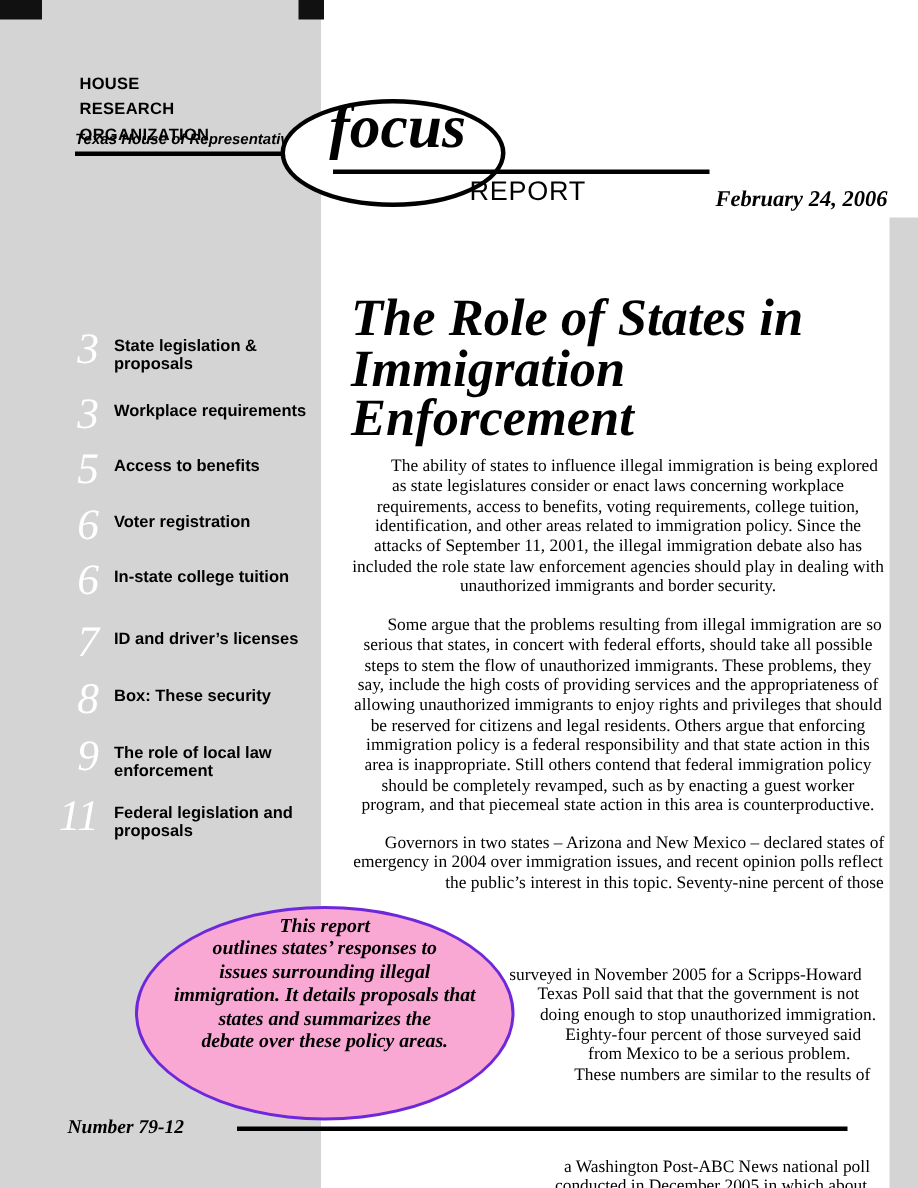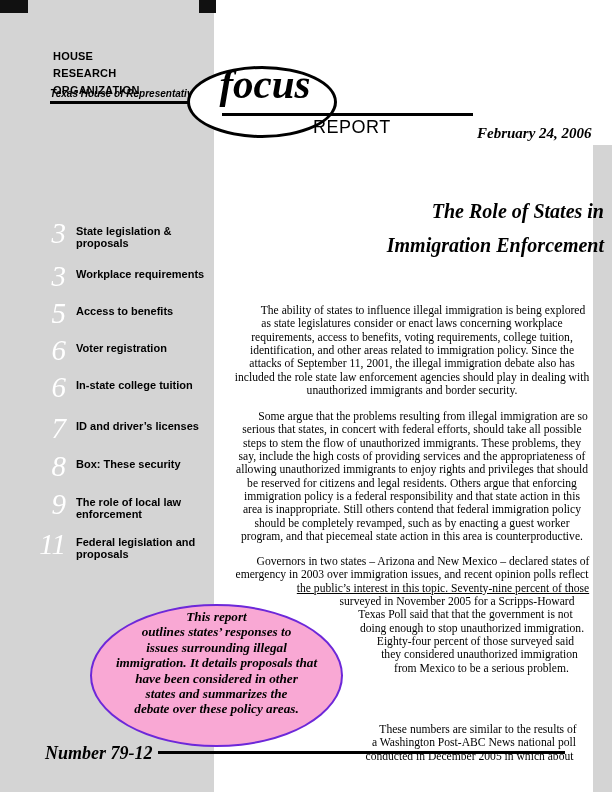--- a/index.html
+++ b/index.html
@@ -38,48 +38,48 @@
   .toc-num{position:absolute;left:0;top:0;width:30px;text-align:right;
        color:#fff;font-style:italic;font-size:29px;line-height:29px;}
   .toc-label{position:absolute;left:40px;top:7px;width:140px;
        font-family:Liberation Sans, sans-serif;font-weight:bold;
        font-size:11px;line-height:11.5px;}
   .ti-0{top:219px;} .ti-1{top:262px;} .ti-2{top:299px;} .ti-3{top:336px;} .ti-4{top:373px;}
   .ti-5{top:414px;} .ti-6{top:452px;} .ti-7{top:490px;} .ti-8{top:530px;}
 
   
   .title{position:absolute;left:234px;top:195px;width:370px;z-index:1;
-       font-weight:bold;font-style:italic;font-size:20px;line-height:33.5px;text-align:right;}
+       font-weight:bold;font-style:italic;font-size:35px;line-height:33.5px;}
   .para{position:absolute;left:233px;width:358px;z-index:1;
        font-size:11.6px;line-height:13.35px;text-align:center;}
   .p1{top:304px;text-indent:22px;}
   .p2{top:410px;text-indent:22px;}
   .p3{top:555px;}
   .p3 .ln{height:13.35px;white-space:nowrap;}
   .p3 .ln:nth-child(1){text-indent:22px;}
-  .p3 .ln:nth-child(3){padding-left:62px;text-decoration:underline;}
-  .p3 .ln:nth-child(4){padding-left:90px;}
+  .p3 .ln:nth-child(3){padding-left:62px;}
+  .p3 .ln:nth-child(4){padding-left:90px;margin-top:48px;}
   .p3 .ln:nth-child(5){padding-left:107px;}
   .p3 .ln:nth-child(6){padding-left:120px;}
   .p3 .ln:nth-child(7){padding-left:127px;}
   .p3 .ln:nth-child(8){padding-left:135px;}
   .p3 .ln:nth-child(9){padding-left:139px;}
   .p3 .ln:nth-child(10){padding-left:132px;margin-top:48px;}
   .p3 .ln:nth-child(11){padding-left:124px;}
   .p3 .ln:nth-child(12){padding-left:115px;}
 
   
   .callout{position:absolute;left:90px;top:604px;width:253px;height:143px;background:#f9a8d4;
        border:2px solid #6d28d9;border-radius:50%;box-sizing:border-box;z-index:2;}
   .callout-text{position:absolute;left:0;top:3px;width:100%;text-align:center;
        font-weight:bold;font-style:italic;font-size:13.2px;line-height:15.4px;}
 
   
   .footer-issue{position:absolute;left:45px;top:743px;z-index:1;
-       font-weight:bold;font-style:italic;font-size:18px;}
+       font-weight:bold;font-style:italic;font-size:13px;}
   .footer-rule{position:absolute;left:158px;top:751px;width:407px;height:2.5px;background:#000;z-index:1;}
 </style>
 </head>
 <body>
 
 <div class="page">
 
   <div class="left-col"></div>
   <div class="right-bar"></div>
   <div class="mark mark-tl"></div>
@@ -138,40 +138,38 @@
 
   <div class="title">
     <div>The Role of States in</div>
     <div>Immigration Enforcement</div>
   </div>
 
   <div class="para p1">The ability of states to influence illegal immigration is being explored as state legislatures consider or enact laws concerning workplace requirements, access to benefits, voting requirements, college tuition, identification, and other areas related to immigration policy. Since the attacks of September 11, 2001, the illegal immigration debate also has included the role state law enforcement agencies should play in dealing with unauthorized immigrants and border security.</div>
   <div class="para p2">Some argue that the problems resulting from illegal immigration are so serious that states, in concert with federal efforts, should take all possible steps to stem the flow of unauthorized immigrants. These problems, they say, include the high costs of providing services and the appropriateness of allowing unauthorized immigrants to enjoy rights and privileges that should be reserved for citizens and legal residents. Others argue that enforcing immigration policy is a federal responsibility and that state action in this area is inappropriate. Still others contend that federal immigration policy should be completely revamped, such as by enacting a guest worker program, and that piecemeal state action in this area is counterproductive.</div>
   <div class="para p3">
       <div class="ln">Governors in two states – Arizona and New Mexico – declared states of</div>
-      <div class="ln">emergency in 2003 over immigration issues, and recent opinion polls reflect</div>
+      <div class="ln">emergency in 2004 over immigration issues, and recent opinion polls reflect</div>
       <div class="ln">the public’s interest in this topic. Seventy-nine percent of those</div>
       <div class="ln">surveyed in November 2005 for a Scripps-Howard</div>
       <div class="ln">Texas Poll said that that the government is not</div>
       <div class="ln">doing enough to stop unauthorized immigration.</div>
       <div class="ln">Eighty-four percent of those surveyed said</div>
-      <div class="ln">they considered unauthorized immigration</div>
       <div class="ln">from Mexico to be a serious problem.</div>
       <div class="ln">These numbers are similar to the results of</div>
       <div class="ln">a Washington Post-ABC News national poll</div>
       <div class="ln">conducted in December 2005 in which about</div>
     </div>
 
   <div class="callout">
     <div class="callout-text">
         <div class="cl">This report</div>
         <div class="cl">outlines states’ responses to</div>
         <div class="cl">issues surrounding illegal</div>
         <div class="cl">immigration. It details proposals that</div>
-        <div class="cl">have been considered in other</div>
         <div class="cl">states and summarizes the</div>
         <div class="cl">debate over these policy areas.</div>
       </div>
   </div>
 
   <div class="footer-issue">Number 79-12</div>
   <div class="footer-rule"></div>
 
 </div>
 

